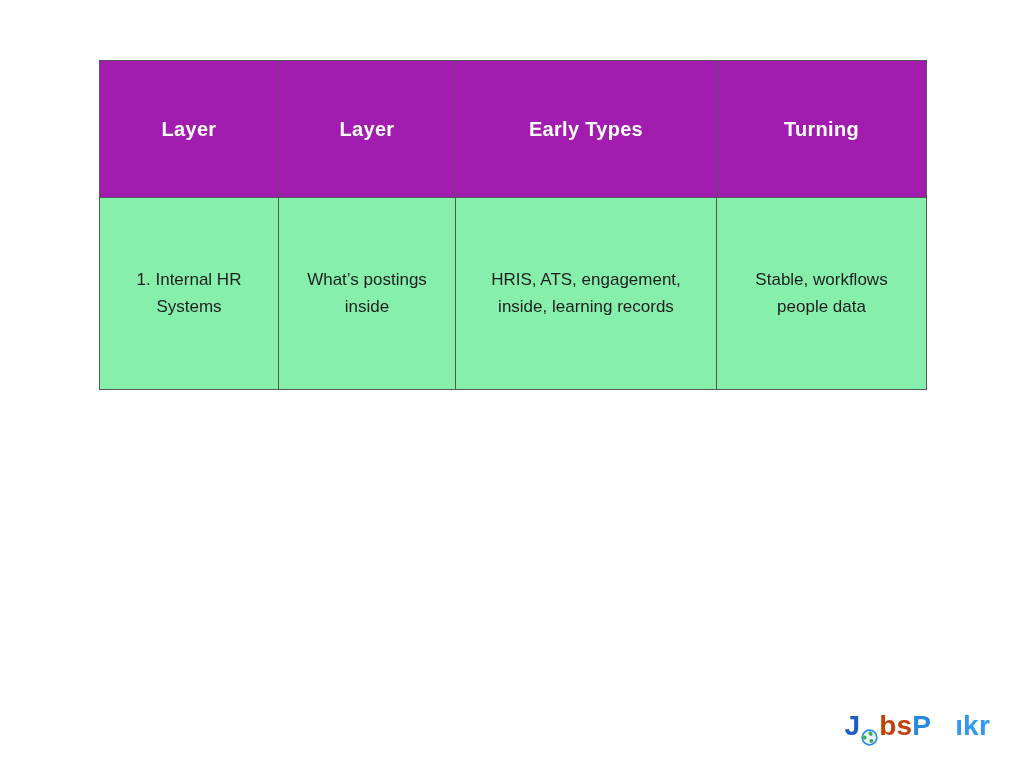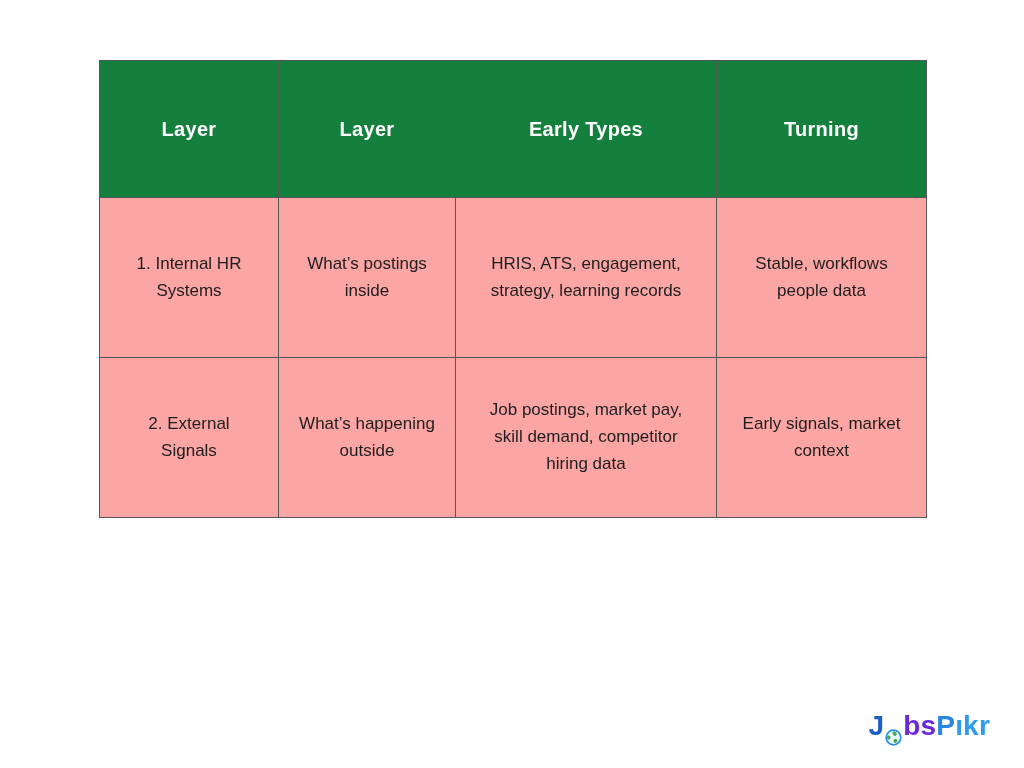--- a/index.html
+++ b/index.html
@@ -26,56 +26,56 @@
     table-layout: fixed;
   }
 
   table.layer-table th,
   table.layer-table td {
     border: 1px solid #565656;
   }
 
   table.layer-table th {
     height: 136px;
-    background: #15803d;
+    background: #a21caf;
     color: #ffffff;
     font-size: 20px;
     font-weight: bold;
     letter-spacing: 0.3px;
     text-align: center;
     vertical-align: middle;
     padding: 0 8px;
   }
 
   table.layer-table td {
     height: 159px;
-    background: #fca5a5;
+    background: #86efac;
     color: #1e1e1e;
     font-size: 17px;
     line-height: 1.58;
     text-align: center;
     vertical-align: middle;
-    padding: 0 20px;
+    padding: 16px 20px;
   }
 
   .logo {
     position: absolute;
     right: 34px;
     top: 710px;
     display: flex;
     align-items: center;
     font-size: 28px;
     font-weight: bold;
     letter-spacing: 0.2px;
     user-select: none;
   }
   .logo .lg-j   { color: #1c5ec5; }
-  .logo .lg-bs  { color: #6d28d9; }
+  .logo .lg-bs  { color: #c2410c; }
   .logo .lg-p   { color: #2887e3; }
-  .logo .lg-ikr { color: #2f9af0; }
+  .logo .lg-ikr { color: #2f9af0; margin-left: 24px; }
   .logo .globe {
     display: inline-block;
     width: 17px;
     height: 17px;
     margin: 6px 1px 0 1px;
   }
 </style>
 </head>
 <body>
 
@@ -92,28 +92,22 @@
         <th>Layer</th>
         <th>Layer</th>
         <th>Early Types</th>
         <th>Turning</th>
       </tr>
     </thead>
     <tbody>
       <tr>
         <td>1. Internal HR Systems</td>
         <td>What’s postings inside</td>
-        <td>HRIS, ATS, engagement, strategy, learning records</td>
+        <td>HRIS, ATS, engagement, inside, learning records</td>
         <td>Stable, workflows people data</td>
-      </tr>
-      <tr>
-        <td>2. External Signals</td>
-        <td>What’s happening outside</td>
-        <td>Job postings, market pay, skill demand, competitor hiring data</td>
-        <td>Early signals, market context</td>
       </tr>
     </tbody>
   </table>
 </div>
 
 <div class="logo">
   <span class="lg-j">J</span>
   <span class="globe">
     <svg viewBox="0 0 20 20" width="17" height="17">
       <circle cx="10" cy="10" r="8.6" fill="#eaf6ff" stroke="#2c8fe6" stroke-width="2"></circle>

